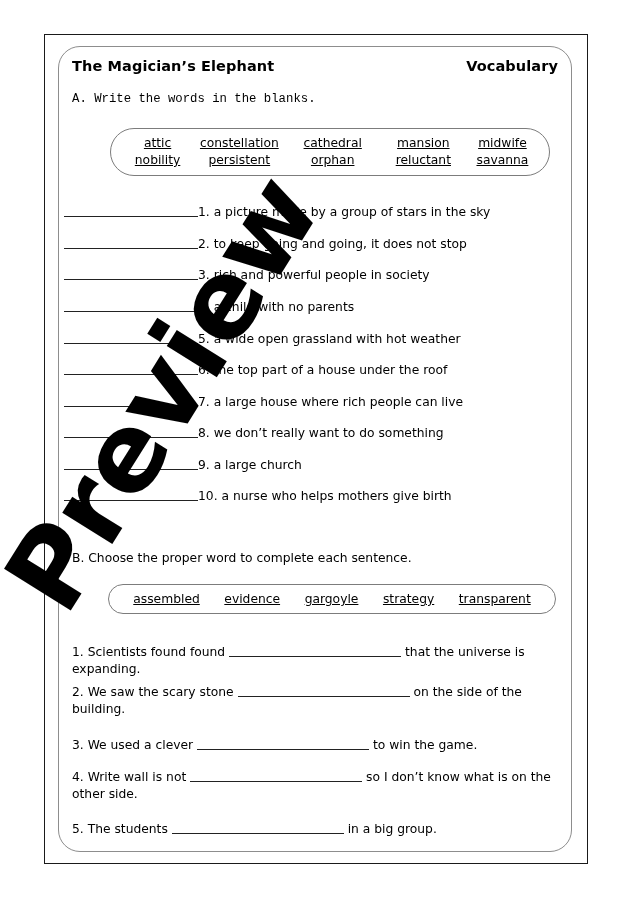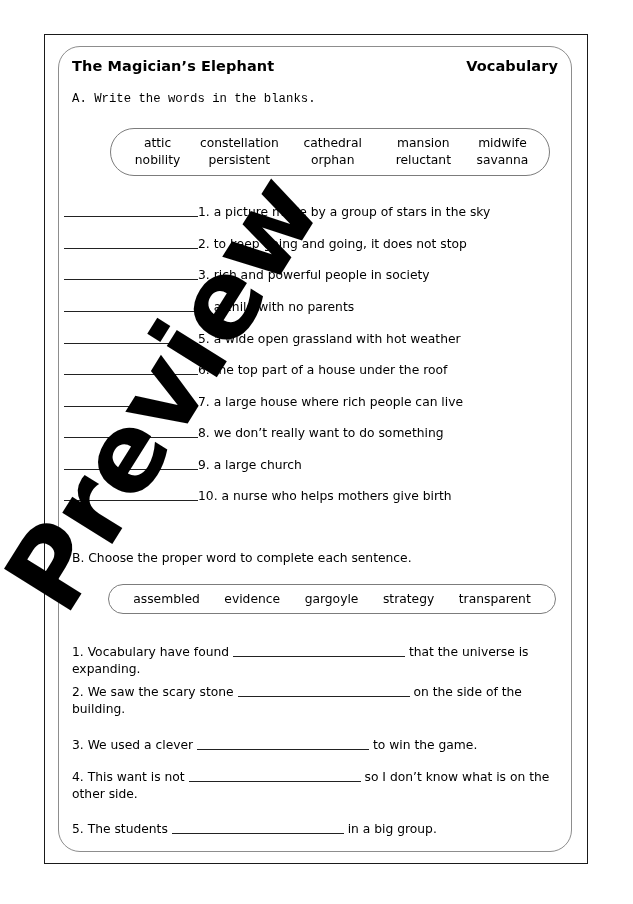--- a/index.html
+++ b/index.html
@@ -77,20 +77,21 @@
   #instruction-a { left: 14px; top: 46px; font-family: Liberation Mono, monospace; }
   #instruction-b { left: 14px; top: 505px; }
 
   
   .wordbank {
     position: absolute;
     border: 1.1px solid #7c7c7c;
     border-radius: 28px;
     box-sizing: border-box;
     background: transparent;
+    text-decoration: underline;
   }
   #wordbank-a {
     left: 52px;
     top: 82px;
     width: 440px;
     height: 48px;
     display: grid;
     grid-template-columns: 1fr 1.12fr 1.3fr 1.05fr 1fr;
     align-items: center;
     padding: 0 8px;
@@ -248,39 +249,39 @@
     <div class="wordbank" id="wordbank-b">
       <span class="wb-word">assembled</span>
       <span class="wb-word">evidence</span>
       <span class="wb-word">gargoyle</span>
       <span class="wb-word">strategy</span>
       <span class="wb-word">transparent</span>
     </div>
 
     <div class="b-item" style="top:598px">
       <span>1.</span>
-      <span>Vocabulary have found</span>
+      <span>Scientists found found</span>
       <span class="b-blank"></span>
       <span>that the universe is expanding.</span>
     </div>
     <div class="b-item" style="top:638px">
       <span>2.</span>
       <span>We saw the scary stone</span>
       <span class="b-blank"></span>
       <span>on the side of the building.</span>
     </div>
     <div class="b-item" style="top:691px">
       <span>3.</span>
       <span>We used a clever</span>
       <span class="b-blank"></span>
       <span>to win the game.</span>
     </div>
     <div class="b-item" style="top:723px">
       <span>4.</span>
-      <span>This want is not</span>
+      <span>Write wall is not</span>
       <span class="b-blank"></span>
       <span>so I don’t know what is on the other side.</span>
     </div>
     <div class="b-item" style="top:775px">
       <span>5.</span>
       <span>The students</span>
       <span class="b-blank"></span>
       <span>in a big group.</span>
     </div>
 

